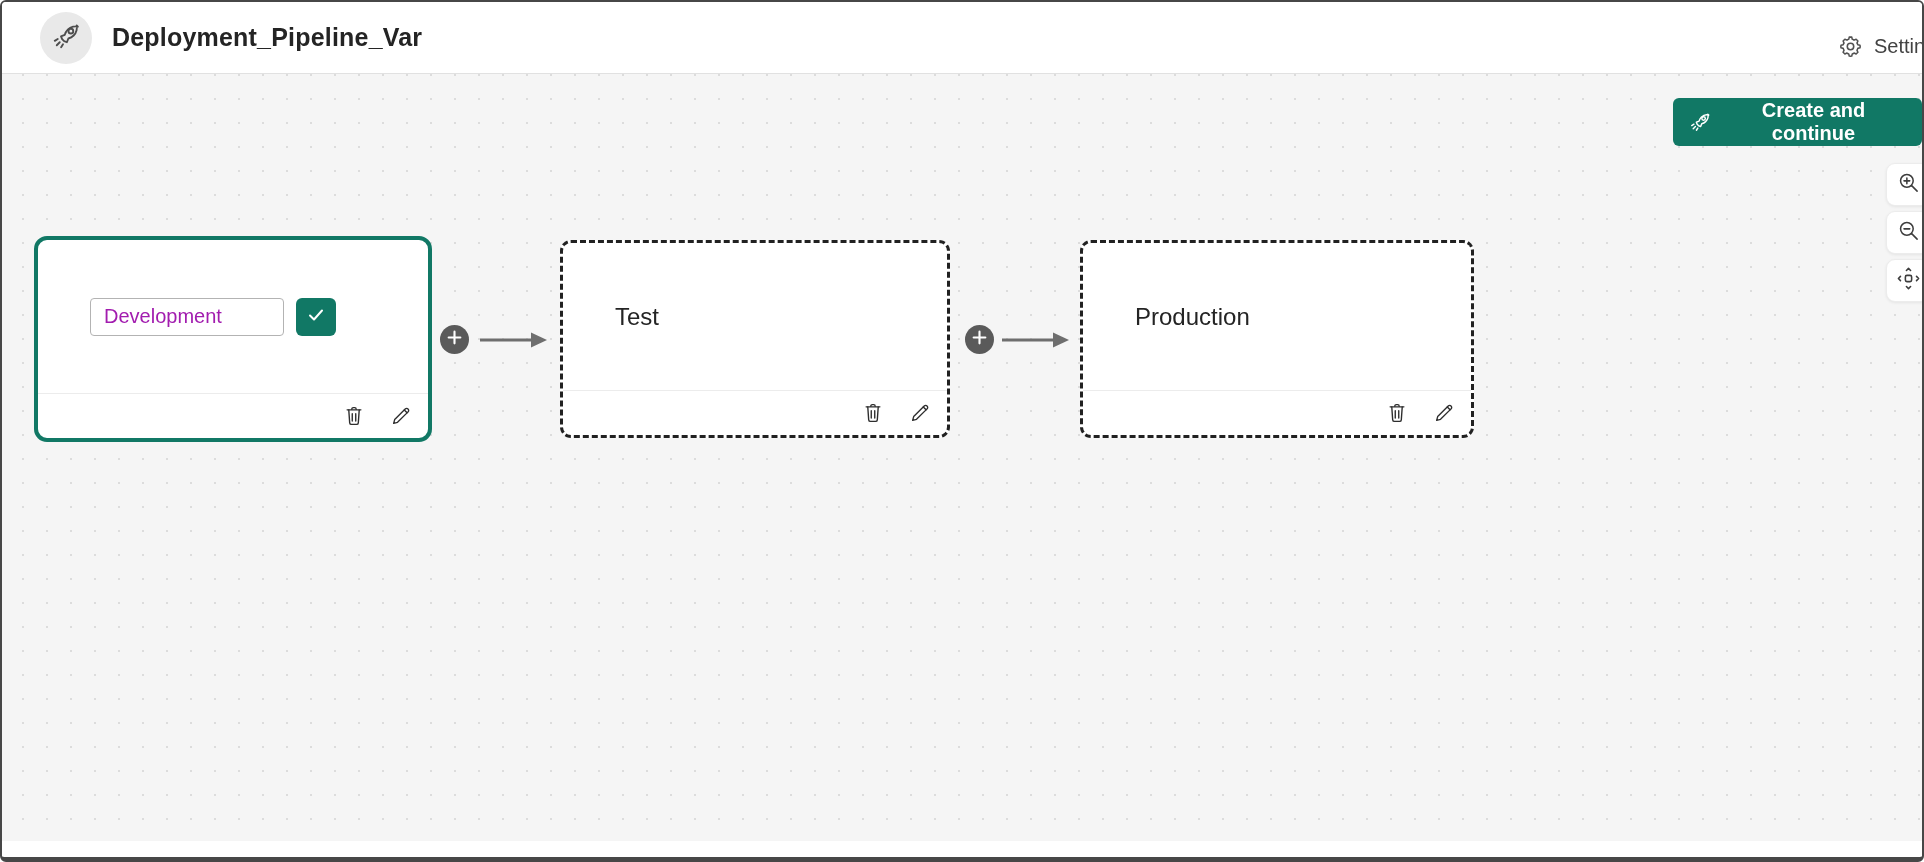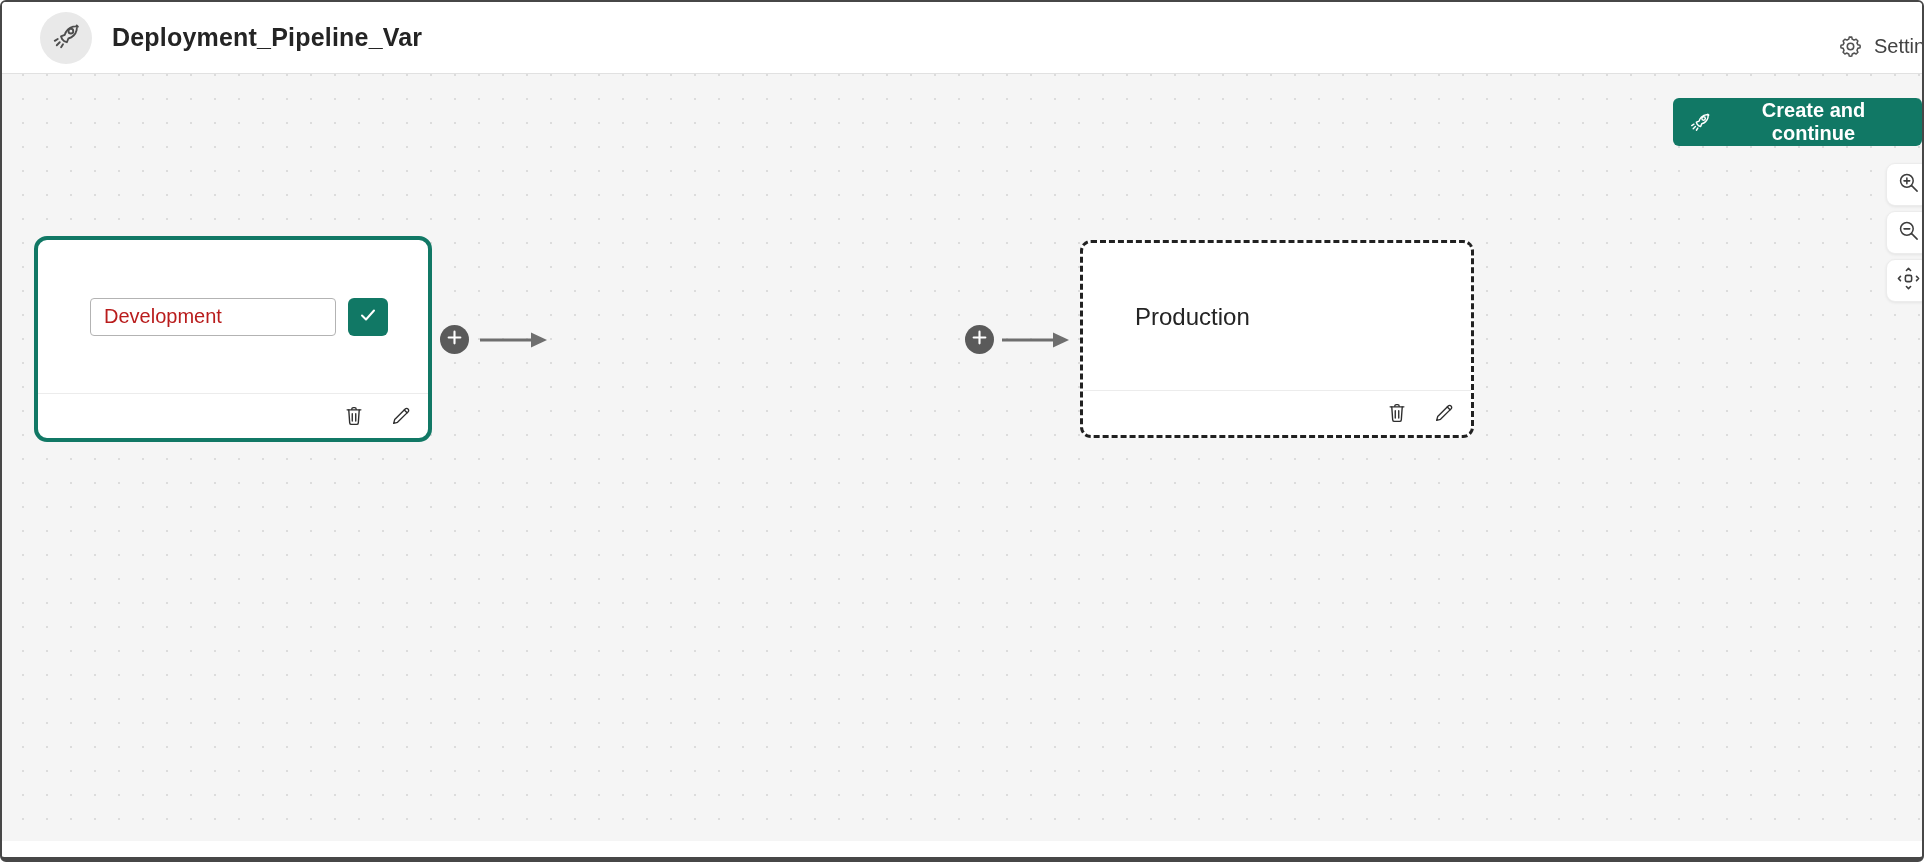--- a/index.html
+++ b/index.html
@@ -120,26 +120,26 @@
   .stage-card.production { left: 1078px; width: 394px; }
 
   .stage-body {
     flex: 1;
     display: flex; align-items: center;
     padding-left: 52px;
   }
   .stage-label { font-size: 24px; color: #242424; }
 
   .name-input {
-    width: 246px; height: 38px;
+    width: 194px; height: 38px;
     border: 1px solid #b3b3b3;
     border-radius: 4px;
     font-family: inherit;
     font-size: 20px;
-    color: #b91c1c;
+    color: #a21caf;
     padding: 0 13px;
     background: #ffffff;
     outline: none;
   }
   .confirm-btn {
     width: 40px; height: 38px;
     margin-left: 12px;
     background: #117865;
     border: none;
     border-radius: 6px;
@@ -288,20 +288,41 @@
         </svg>
       </span>
     </div>
     <span class="flow-arrow c1">
       <svg width="68" height="18" viewBox="0 0 68 18">
         <line x1="0" y1="9" x2="52" y2="9" stroke="#6e6e6e" stroke-width="3"></line>
         <polygon points="51,1.5 67,9 51,16.5" fill="#6e6e6e"></polygon>
       </svg>
     </span>
 
+    <div class="stage-card dashed test">
+      <div class="stage-body">
+        <span class="stage-label">Test</span>
+      </div>
+      <div class="stage-footer">
+        <button class="tool-icon">
+          <svg width="22" height="22" viewBox="0 0 24 24" fill="none" stroke="currentColor" stroke-width="1.5" stroke-linecap="round" stroke-linejoin="round">
+            <path d="M9.6 4.6c0-1 .8-1.8 1.7-1.8h1.4c.9 0 1.7.8 1.7 1.8"></path>
+            <path d="M4.5 5.3h15"></path>
+            <path d="M6.3 5.3l1 14.2c.1 1 .9 1.7 1.9 1.7h5.6c1 0 1.8-.7 1.9-1.7l1-14.2"></path>
+            <path d="M10.1 9.6v7.8M13.9 9.6v7.8"></path>
+          </svg>
+        </button>
+        <button class="tool-icon">
+          <svg width="22" height="22" viewBox="0 0 24 24" fill="none" stroke="currentColor" stroke-width="1.5" stroke-linecap="round" stroke-linejoin="round">
+            <path d="M4 20l1.1-4.1L16.6 4.4c.9-.9 2.3-.9 3.1 0 .9.9.9 2.3 0 3.1L8.2 18.9 4 20z"></path>
+            <path d="M15.6 5.4l3 3"></path>
+          </svg>
+        </button>
+      </div>
+    </div>
 
     <div class="plus-badge c2">
       <span class="icon">
         <svg width="17" height="17" viewBox="0 0 16 16" fill="none" stroke="currentColor" stroke-width="2" stroke-linecap="round">
           <path d="M2.5 8h11M8 2.5v11"></path>
         </svg>
       </span>
     </div>
     <span class="flow-arrow c2">
       <svg width="68" height="18" viewBox="0 0 68 18">

